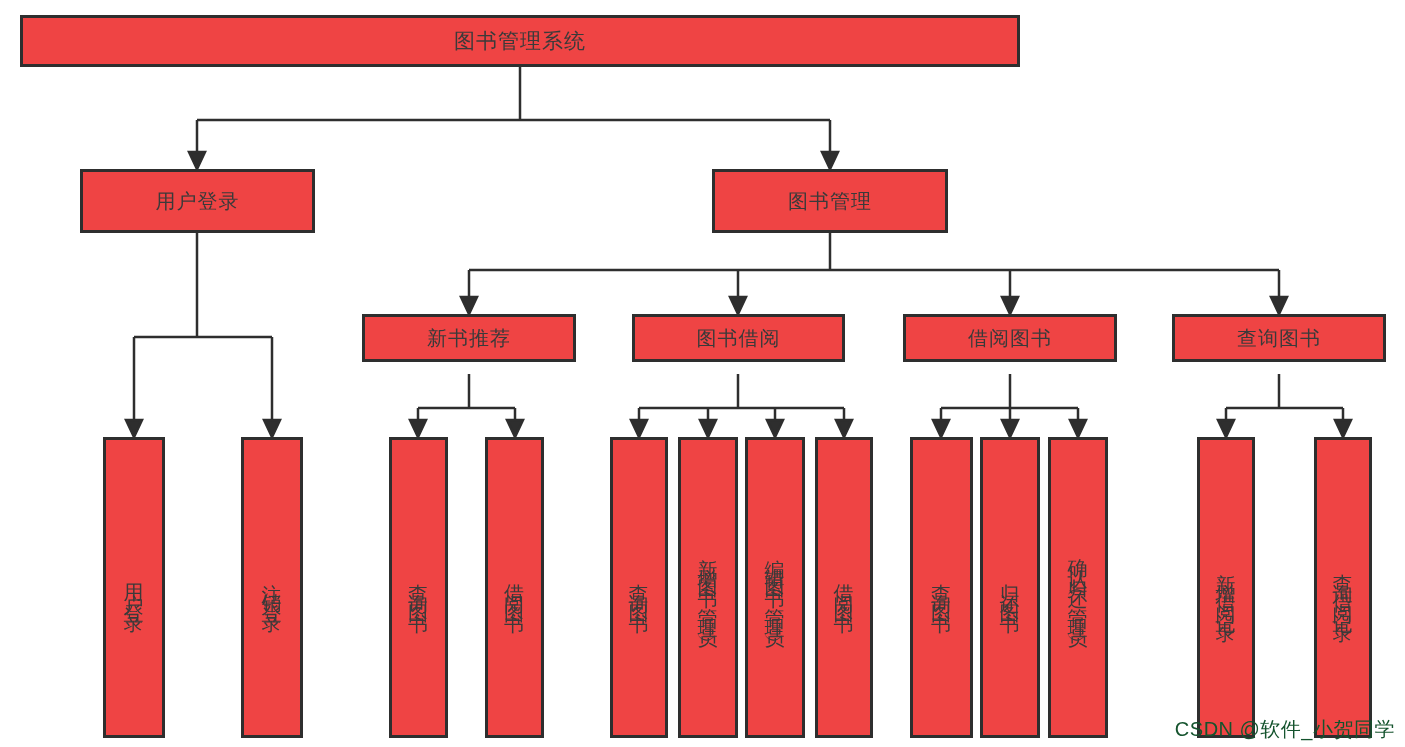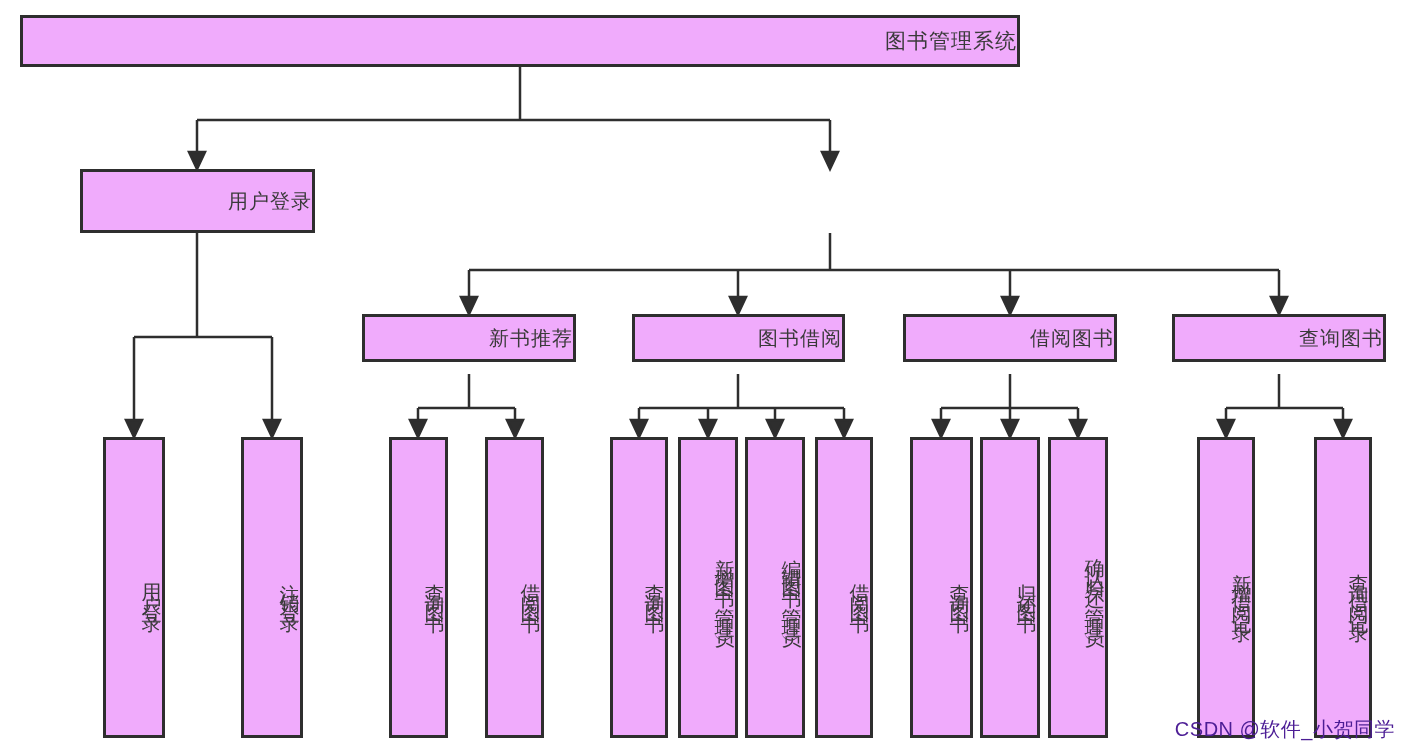--- a/index.html
+++ b/index.html
@@ -15,24 +15,24 @@
   svg.connectors {
     position: absolute;
     left: 0; top: 0;
     width: 1405px; height: 747px;
     z-index: 0;
   }
   .node {
     position: absolute;
     box-sizing: border-box;
     border: 3px solid #2e2e2e;
-    background: #f0abfc;
+    background: #ef4444;
     display: flex;
     align-items: center;
-    justify-content: flex-end;
+    justify-content: center;
     z-index: 1;
     font-size: 20px;
     font-weight: 500;
     letter-spacing: 1px;
   }
   .node.root  { top: 15px;  height: 52px; font-size: 21px; }
   .node.lvl2  { top: 169px; height: 64px; }
   .node.lvl3  { top: 314px; height: 48px; }
   .node.leaf  { top: 437px; height: 301px; }
   .vtext {
@@ -41,21 +41,21 @@
     letter-spacing: 10px;
     font-size: 20px;
     line-height: 1;
     white-space: nowrap;
   }
   .watermark {
     position: absolute;
     top: 716px;
     right: 10px;
     z-index: 5;
-    color: #4c1d95;
+    color: #14532d;
     font-size: 20px;
     letter-spacing: 0.5px;
   }
 </style>
 </head>
 <body>
 
 <div class="canvas">
 
   <svg class="connectors" viewBox="0 0 1405 747" xmlns="http://www.w3.org/2000/svg" stroke="#2e2e2e" stroke-width="2.5" fill="#2e2e2e">
@@ -134,20 +134,23 @@
     </g>
   </svg>
 
   <div class="node root" style="left:20px; width:1000px;">
     <span>图书管理系统</span>
   </div>
 
   <div class="node lvl2" style="left:80px; width:235px;">
     <span>用户登录</span>
   </div>
+  <div class="node lvl2" style="left:712px; width:236px;">
+    <span>图书管理</span>
+  </div>
 
   <div class="node lvl3" style="left:362px; width:214px;">
     <span>新书推荐</span>
   </div>
   <div class="node lvl3" style="left:632px; width:213px;">
     <span>图书借阅</span>
   </div>
   <div class="node lvl3" style="left:903px; width:214px;">
     <span>借阅图书</span>
   </div>

